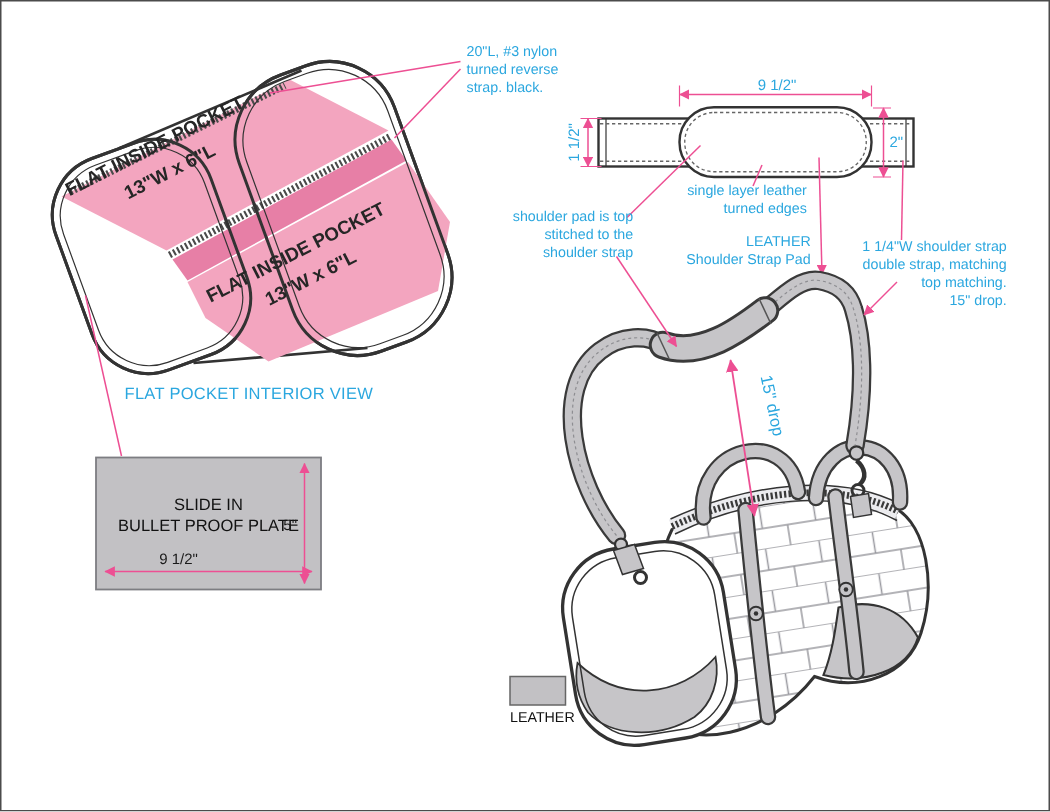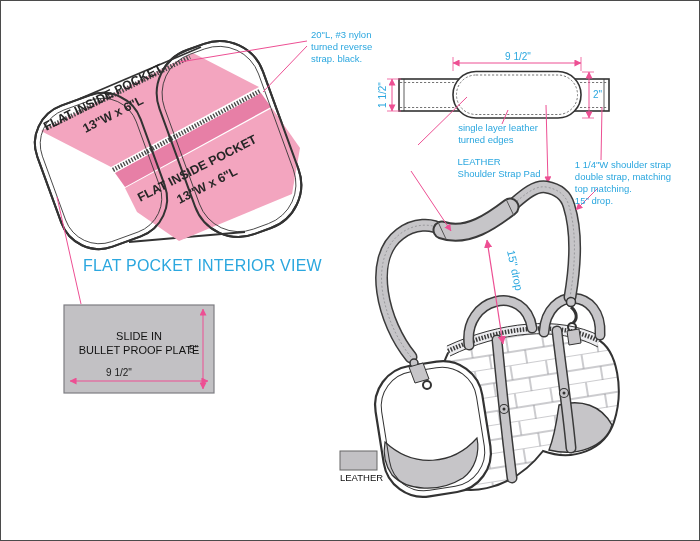--- a/index.html
+++ b/index.html
@@ -3,22 +3,22 @@
 <meta charset="utf-8">
 <style>
   html,body{margin:0;padding:0;background:#fff;}
   #canvas{
     position:relative;width:698px;height:539px;background:#fff;
     border:1px solid #4b4b4b;overflow:hidden;
     font-family:"Liberation Sans", sans-serif;
   }
   svg{position:absolute;left:0;top:0;}
   .note{position:absolute;color:#2BA7DF;font-size:9.5px;line-height:12px;white-space:nowrap;}
-  .ctr{text-align:left;transform:translateX(-50%);}
-  .caption{position:absolute;color:#2BA7DF;font-size:16px;letter-spacing:.2px;white-space:nowrap;}
+  .ctr{text-align:right;transform:translateX(-50%);}
+  .caption{position:absolute;color:#2BA7DF;font-size:11px;letter-spacing:.2px;white-space:nowrap;}
   text{font-family:"Liberation Sans", sans-serif;}
   .panel-label{fill:#262626;font-size:12.5px;font-weight:600;}
   .dim-cyan{fill:#2BA7DF;font-size:10px;}
   .dim-black{fill:#1a1a1a;font-size:10px;}
   .plate-label{fill:#111;font-size:11px;}
   .swatch-label{fill:#111;font-size:9.5px;}
   .drop-label{fill:#2BA7DF;font-size:11px;}
 </style>
 </head>
 <body>
@@ -171,20 +171,25 @@
 </svg>
 
 <div class="note" style="left:310px;top:28px;">
   <div>20"L, #3 nylon</div>
   <div>turned reverse</div>
   <div>strap. black.</div>
 </div>
 
 <div class="caption" style="left:82px;top:256px;">FLAT POCKET INTERIOR VIEW</div>
 
+<div class="note ctr" style="left:381px;top:138px;">
+  <div>shoulder pad is top</div>
+  <div>stitched to the</div>
+  <div>shoulder strap</div>
+</div>
 
 <div class="note ctr" style="left:497px;top:121px;">
   <div>single layer leather</div>
   <div>turned edges</div>
 </div>
 
 <div class="note ctr" style="left:498px;top:155px;">
   <div>LEATHER</div>
   <div>Shoulder Strap Pad</div>
 </div>

